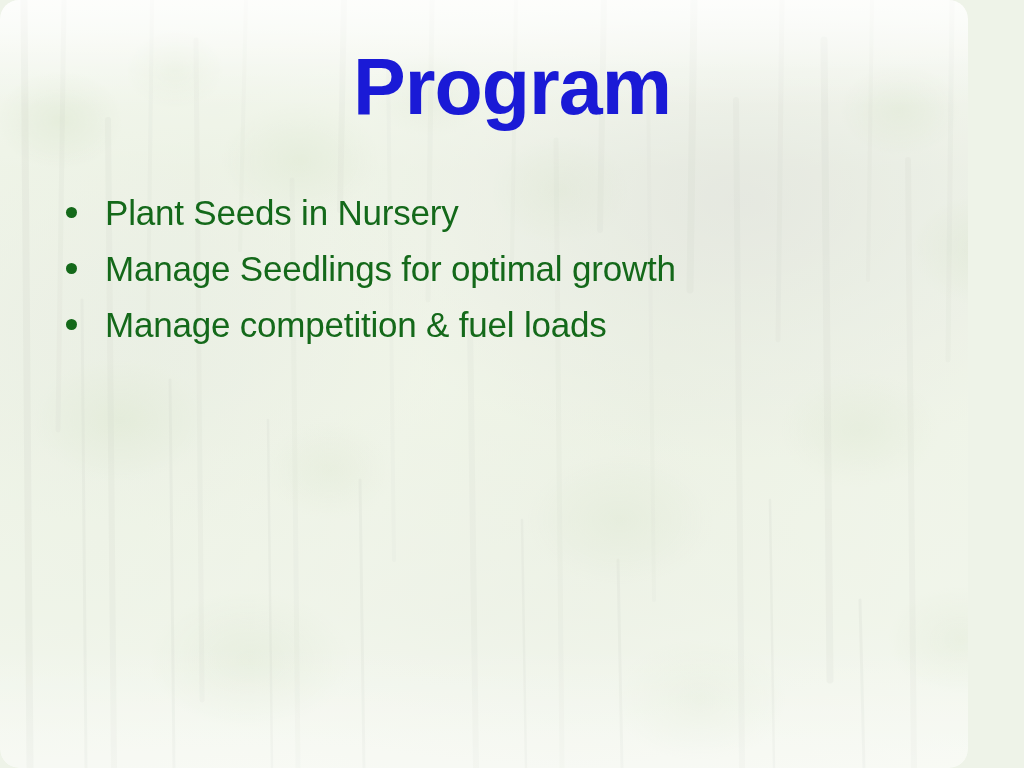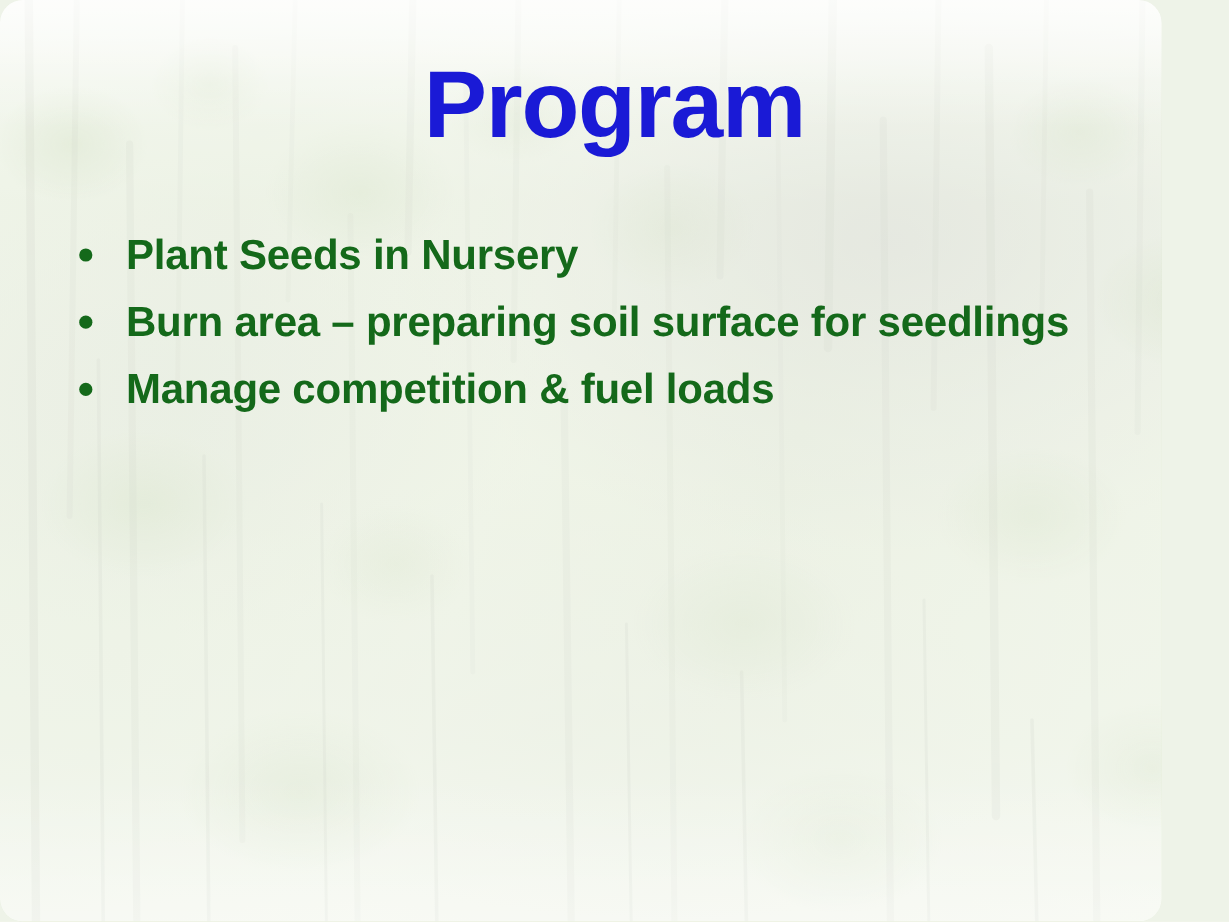--- a/index.html
+++ b/index.html
@@ -112,21 +112,21 @@
     list-style: none;
     margin: 0;
     padding: 0;
   }
 
   .bullet-item {
     position: relative;
     padding-left: 48px;
     margin: 0 0 3px 0;
     font-size: 35px;
-    font-weight: bold;
+    font-weight: normal;
     line-height: 53px;
     color: #14691a;
     letter-spacing: -0.2px;
   }
 
   .bullet-marker {
     position: absolute;
     left: 9px;
     top: 21px;
     width: 11px;
@@ -193,26 +193,26 @@
 
     <div id="slide-title">Program</div>
 
     <ul id="bullet-list">
 
       <li class="bullet-item">
         <span class="bullet-marker"></span>
         <span class="bullet-text">Plant Seeds in Nursery</span>
       </li>
 
-
-
       <li class="bullet-item">
         <span class="bullet-marker"></span>
-        <span class="bullet-text">Burn area – preparing soil surface for seedlings</span>
+        <span class="bullet-text">Manage Seedlings for optimal growth</span>
       </li>
+
+
 
 
       <li class="bullet-item">
         <span class="bullet-marker"></span>
         <span class="bullet-text">Manage competition &amp; fuel loads</span>
       </li>
 
     </ul>
   </div>
 </div>

